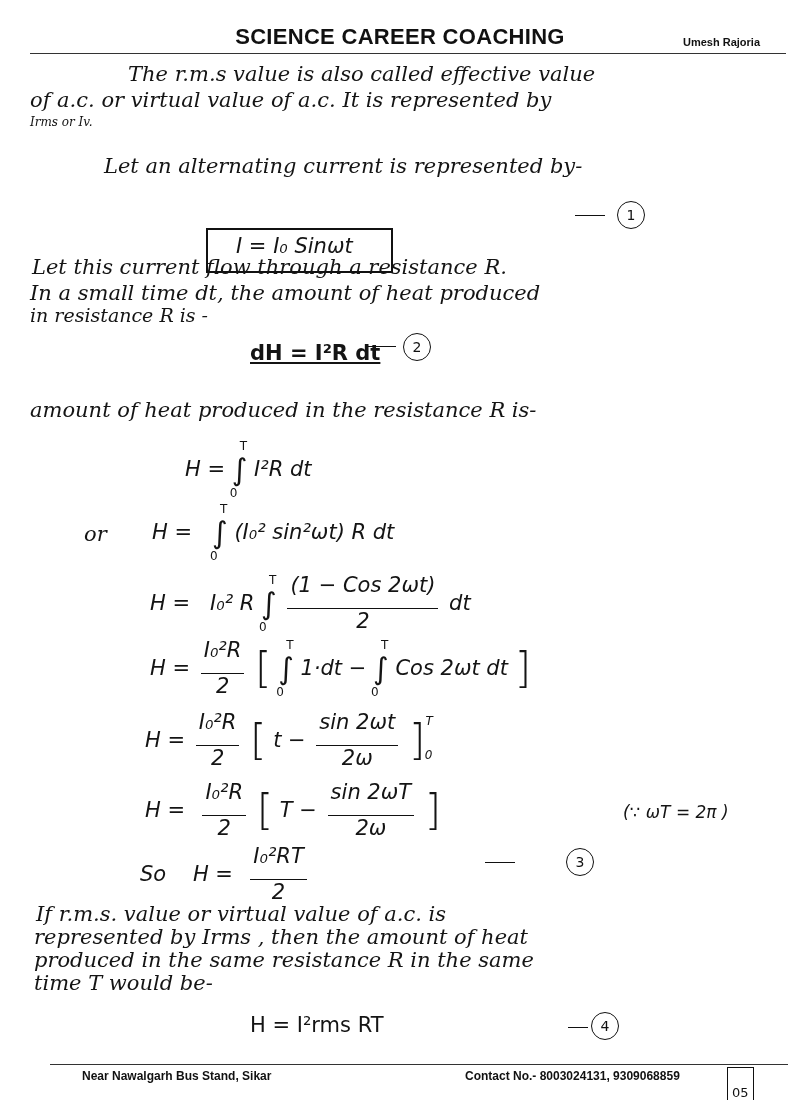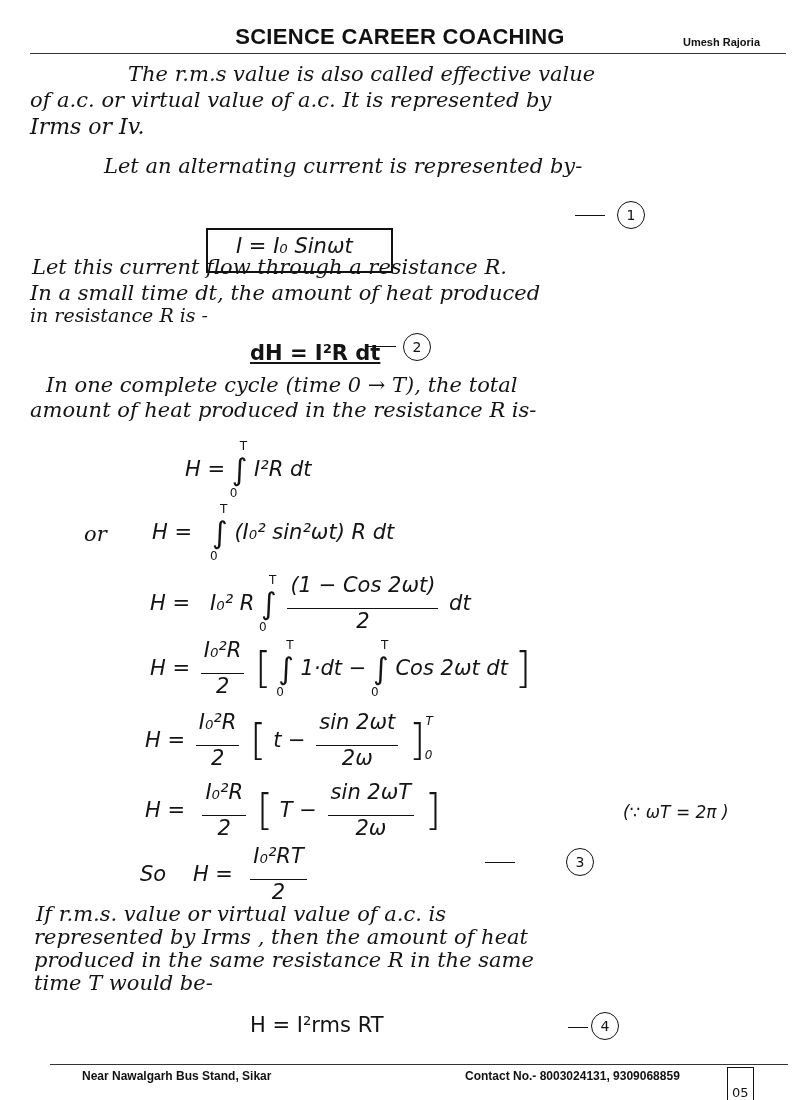--- a/index.html
+++ b/index.html
@@ -34,37 +34,36 @@
 <body>
 
 <div class="page">
 
   <div class="header-title">SCIENCE CAREER COACHING</div>
   <div class="header-author">Umesh Rajoria</div>
   <div class="header-rule"></div>
 
   <div class="line hw" style="left:128px; top:64px;">The r.m.s value is also called effective value</div>
   <div class="line hw" style="left:30px; top:90px;">of a.c. or virtual value of a.c. It is represented by</div>
-  <div class="line hw" style="left:30px; top:116px; font-size:22px;">Irms or Iv.</div>
+  <div class="line hw" style="left:30px; top:116px; font-size:12px;">Irms or Iv.</div>
 
   <div class="line hw" style="left:104px; top:156px;">Let an alternating current is represented by-</div>
 
   <div class="eq boxed" style="left:206px; top:196px;">I = I₀ Sinωt</div>
   <div class="dash" style="left:575px; top:215px;"></div>
   <div class="circ" style="left:617px; top:201px;">1</div>
 
   <div class="line hw" style="left:32px; top:257px;">Let this current flow through a resistance R.</div>
   <div class="line hw" style="left:30px; top:283px;">In a small time dt, the amount of heat produced</div>
   <div class="line hw" style="left:30px; top:306px; font-size:19px;">in resistance R is -</div>
 
   <div class="eq" style="left:250px; top:343px; font-style:normal; font-weight:bold;text-decoration:underline;">dH = I²R dt</div>
   <div class="dash" style="left:366px; top:346px; left:366px;"></div>
   <div class="circ" style="left:403px; top:333px;">2</div>
 
-  <div class="line hw" style="left:46px; top:375px;">In one complete cycle (time 0 → T), the total</div>
   <div class="line hw" style="left:30px; top:400px;">amount of heat produced in the resistance R is-</div>
 
   <div class="eq" style="left:185px; top:455px;">
     <span>H =</span>
     <span class="intg">∫<span class="lim-t">T</span><span class="lim-b">0</span></span>
     <span>I²R dt</span>
   </div>
 
   <div class="line hw" style="left:84px; top:524px;">or</div>
   <div class="eq" style="left:152px; top:518px;">

